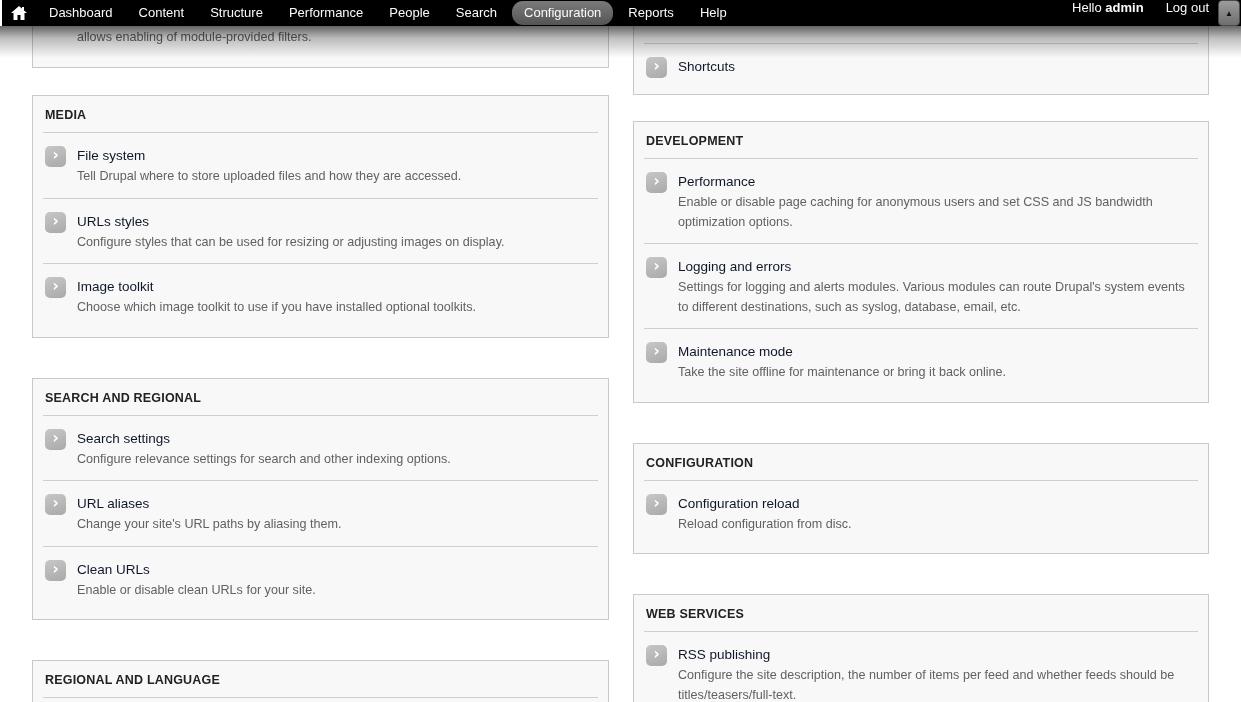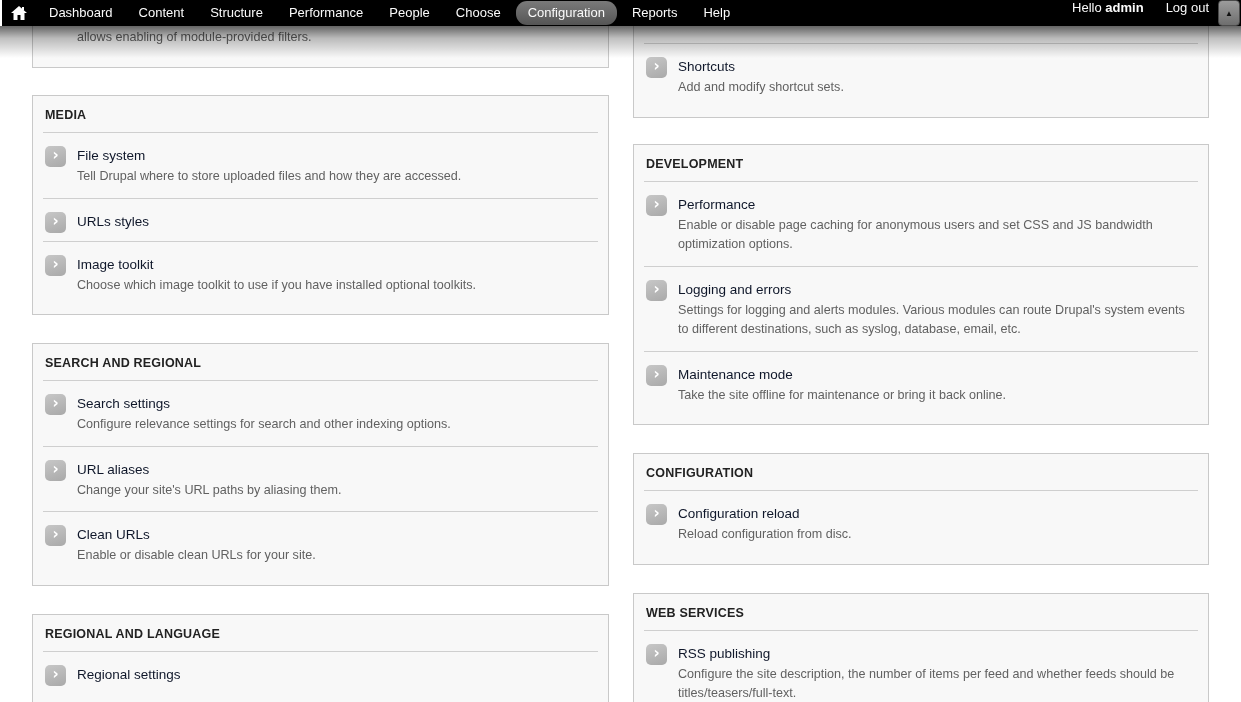--- a/index.html
+++ b/index.html
@@ -33,21 +33,21 @@
   
   #toolbar-shadow{
     position:absolute;top:26px;left:0;width:100%;height:32px;z-index:20;pointer-events:none;
     background:linear-gradient(to bottom,rgba(0,0,0,0.60) 0%,rgba(0,0,0,0.25) 38%,rgba(0,0,0,0) 100%);
   }
   
   .col{position:absolute;}
   #col-left{left:32px;top:-80px;width:577px;}
   #col-right{left:633px;top:-58px;width:576px;}
   .panel{
-    background:#f8f8f8;border:1px solid #c9c9c9;margin-bottom:28px;
+    background:#f8f8f8;border:1px solid #c9c9c9;margin-bottom:40px;
     padding-bottom:8px;box-sizing:border-box;
   }
   .panel-header{
     font-size:12.5px;font-weight:bold;color:#222;letter-spacing:.2px;
     padding:11px 12px 9px 12px;line-height:16px;
   }
   .hr{height:1px;background:#cfcfcf;margin:0 10px;}
   .item{position:relative;padding:13px 14px 11px 44px;}
   .badge{
     position:absolute;left:12px;top:13px;width:21px;height:21px;border-radius:5px;
@@ -81,21 +81,21 @@
         <path d="M8 0 L16 7 L13.5 7 L13.5 14 L9.5 14 L9.5 9 L6.5 9 L6.5 14 L2.5 14 L2.5 7 L0 7 Z" fill="#ffffff"></path>
         <rect x="11" y="1" width="2" height="3" fill="#ffffff"></rect>
       </svg>
     </a>
     <div class="tb-nav">
       <a class="tb-item">Dashboard</a>
       <a class="tb-item">Content</a>
       <a class="tb-item">Structure</a>
       <a class="tb-item">Performance</a>
       <a class="tb-item">People</a>
-      <a class="tb-item">Choose</a>
+      <a class="tb-item">Search</a>
       <a class="tb-item active">Configuration</a>
       <a class="tb-item">Reports</a>
       <a class="tb-item">Help</a>
     </div>
     <div class="tb-right">
       <span class="tb-greeting"><span>Hello </span><b>admin</b></span>
       <a class="tb-logout">Log out</a>
     </div>
   </div>
   <div id="scroll-up">
@@ -118,20 +118,21 @@
           </span>
         <a class="item-link">File system</a>
         <div class="item-desc">Tell Drupal where to store uploaded files and how they are accessed.</div>
       </div>
       <div class="hr"></div>
       <div class="item">
         <span class="badge">
             <span>›</span>
           </span>
         <a class="item-link">URLs styles</a>
+        <div class="item-desc">Configure styles that can be used for resizing or adjusting images on display.</div>
       </div>
       <div class="hr"></div>
       <div class="item">
         <span class="badge">
             <span>›</span>
           </span>
         <a class="item-link">Image toolkit</a>
         <div class="item-desc">Choose which image toolkit to use if you have installed optional toolkits.</div>
       </div>
     </div>
@@ -180,21 +181,20 @@
   <div class="col" id="col-right">
 
     <div class="panel" id="panel-cut-right">
       <div class="spacer"></div>
       <div class="hr"></div>
       <div class="item">
         <span class="badge">
             <span>›</span>
           </span>
         <a class="item-link">Shortcuts</a>
-        <div class="item-desc">Add and modify shortcut sets.</div>
       </div>
     </div>
 
     <div class="panel">
       <div class="panel-header">DEVELOPMENT</div>
       <div class="hr"></div>
       <div class="item">
         <span class="badge">
             <span>›</span>
           </span>

